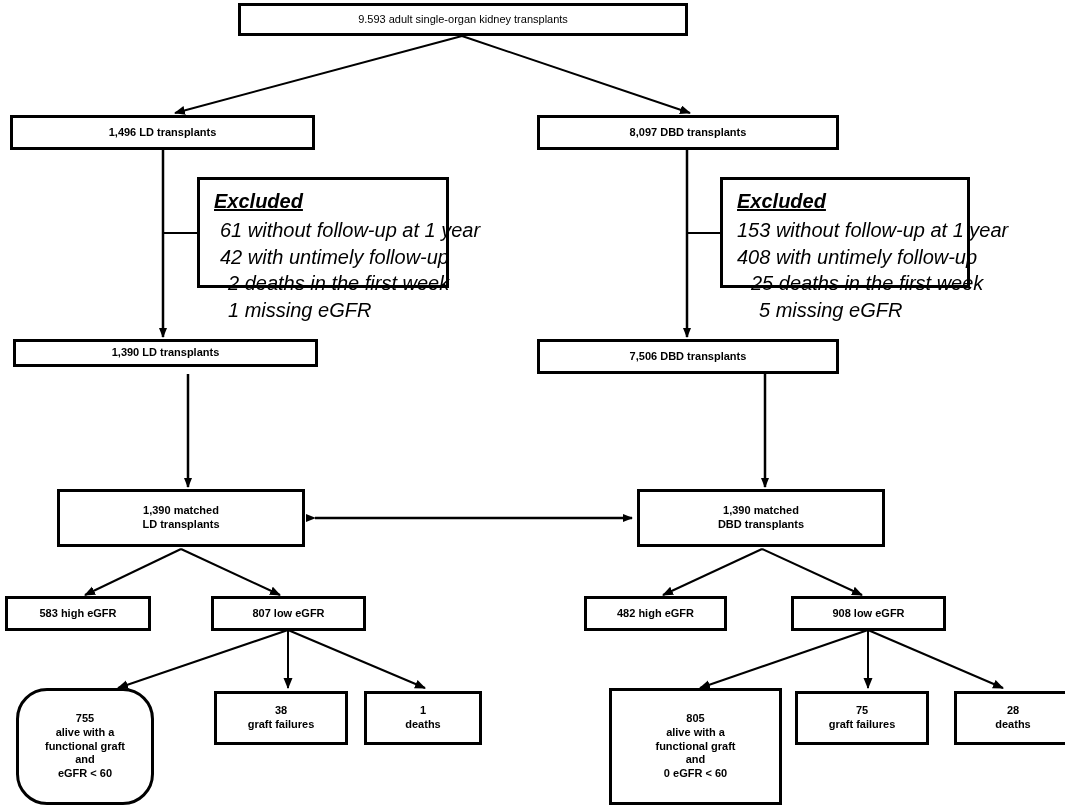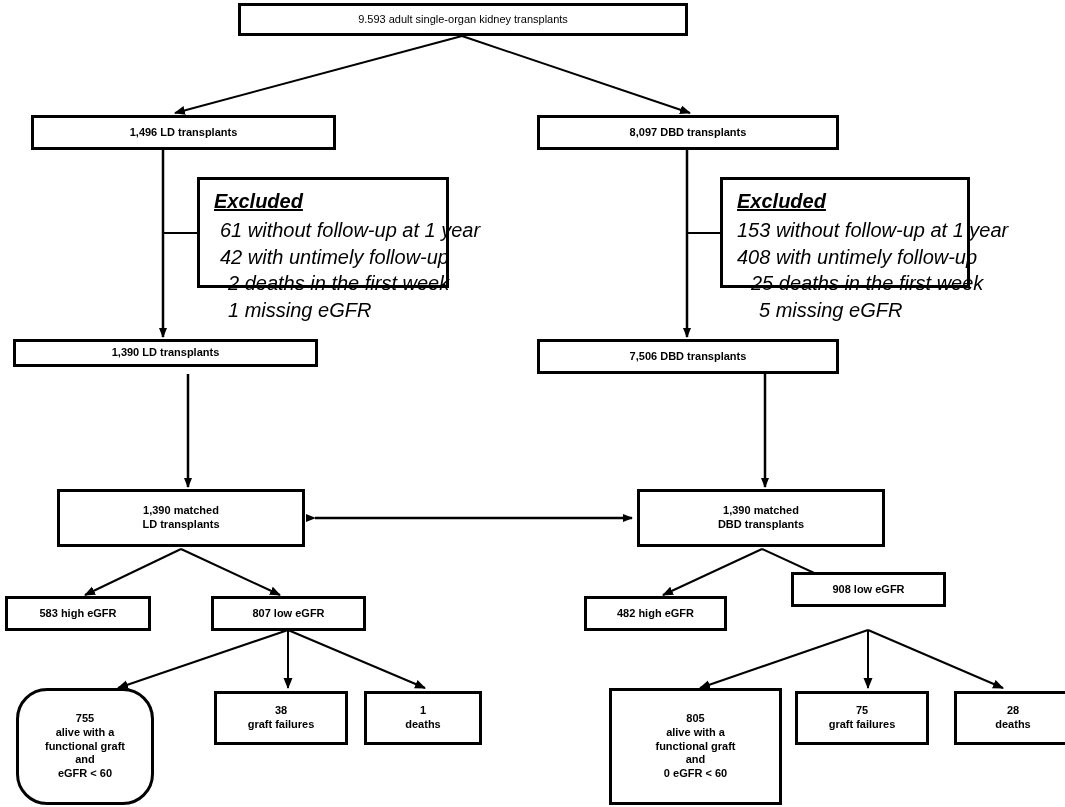--- a/index.html
+++ b/index.html
@@ -115,21 +115,21 @@
 
     <path d="M868,630 L700,688" stroke="#000000" stroke-width="2" fill="none" marker-end="url(#ahs)"></path>
     <path d="M868,630 L868,688" stroke="#000000" stroke-width="2" fill="none" marker-end="url(#ahs)"></path>
     <path d="M868,630 L1003,688" stroke="#000000" stroke-width="2" fill="none" marker-end="url(#ahs)"></path>
   </svg>
 
   <div class="node plain" style="left:238px; top:3px; width:450px; height:33px;">
     <div class="lines">9.593 adult single-organ kidney transplants</div>
   </div>
 
-  <div class="node" style="left:31px; top:115px; width:305px; height:35px;">
+  <div class="node" style="left:10px; top:115px; width:305px; height:35px;">
     <div class="lines">1,496 LD transplants</div>
   </div>
 
   <div class="node" style="left:537px; top:115px; width:302px; height:35px;">
     <div class="lines">8,097 DBD transplants</div>
   </div>
 
   <div class="excluded-box" style="left:197px; top:177px; width:252px; height:111px;">
     <span class="ex-title">Excluded</span>
     <span class="ex-line ind1">61 without follow-up at 1 year</span>
@@ -173,21 +173,21 @@
   </div>
 
   <div class="node" style="left:211px; top:596px; width:155px; height:35px;">
     <div class="lines">807 low eGFR</div>
   </div>
 
   <div class="node" style="left:584px; top:596px; width:143px; height:35px;">
     <div class="lines">482 high eGFR</div>
   </div>
 
-  <div class="node" style="left:791px; top:572px; width:155px; height:35px;">
+  <div class="node" style="left:791px; top:596px; width:155px; height:35px;">
     <div class="lines">908 low eGFR</div>
   </div>
 
   <div class="node" style="left:16px; top:688px; width:138px; height:117px;border-radius:31px;">
     <div class="lines">
       <div>755</div>
       <div>alive with a</div>
       <div>functional graft</div>
       <div>and</div>
       <div>eGFR &lt; 60</div>

